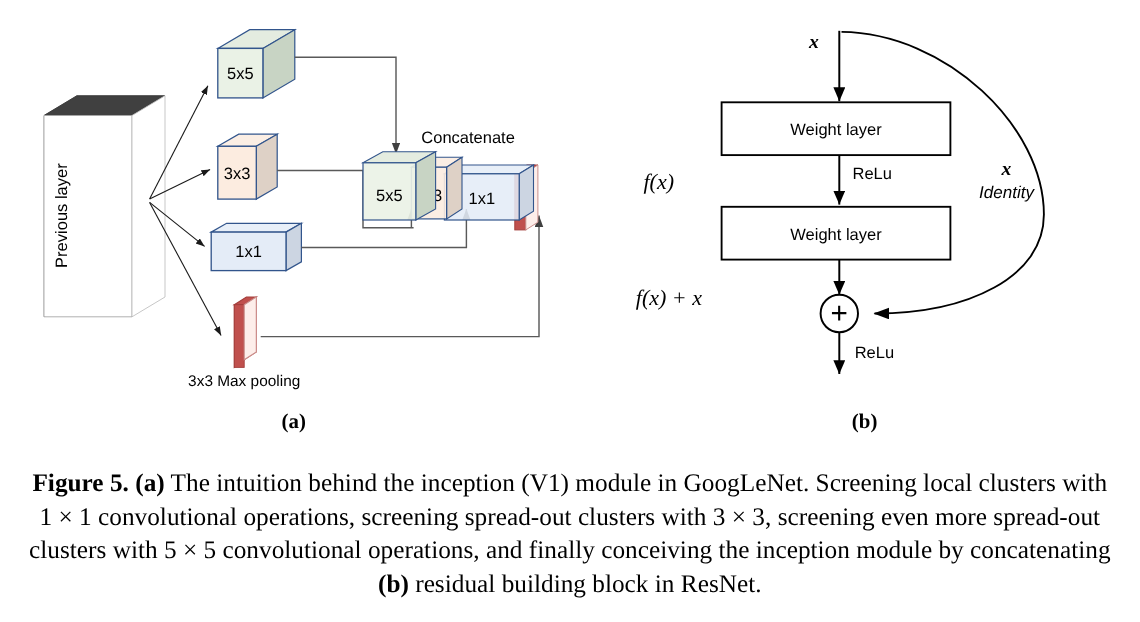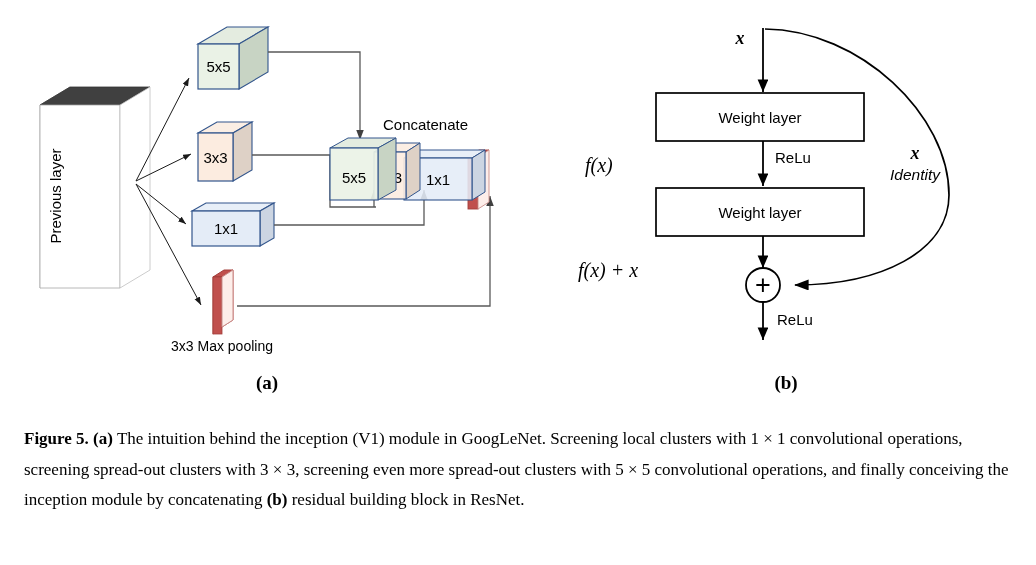--- a/index.html
+++ b/index.html
@@ -25,24 +25,24 @@
     left: 0; top: 0;
     width: 1036px;
     height: 565px;
   }
   .caption-block {
     position: absolute;
     left: 24px;
     top: 424px;
     width: 988px;
     font-family: "Liberation Serif", serif;
-    font-size: 17px;
+    font-size: 23px;
     line-height: 30.5px;
     color: #000000;
-    text-align: left;
+    text-align: center;
   }
   .caption-block b { font-weight: bold; }
   .panel-letter {
     font-family: "Liberation Serif", serif;
     font-weight: bold;
     font-size: 19px;
     fill: #000000;
   }
   text { font-family: "Liberation Sans", sans-serif; fill: #000; }
   .lbl { font-size: 15px; }

